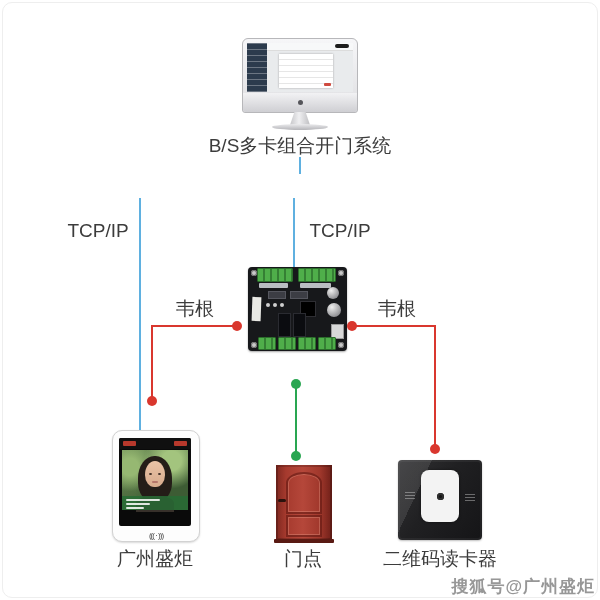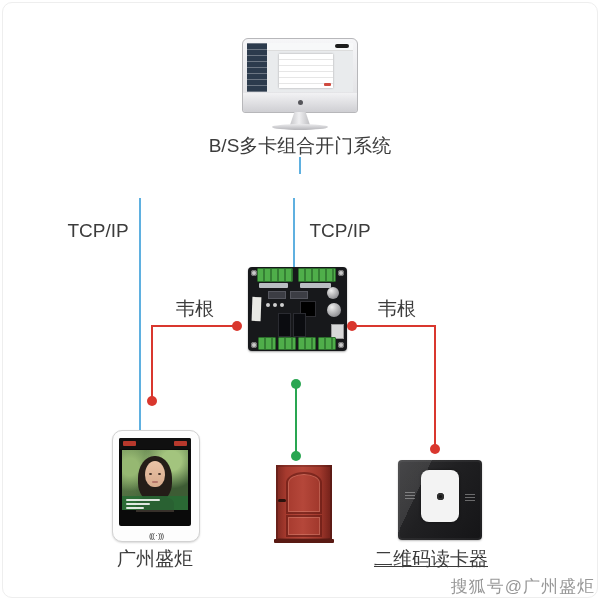--- a/index.html
+++ b/index.html
@@ -115,21 +115,21 @@
   .qr-panel{position:absolute;left:23px;top:10px;width:38px;height:52px;background:#f3f3f3;border-radius:8px;
             box-shadow:0 0 3px rgba(0,0,0,.5);}
   .qr-lens{position:absolute;left:16px;top:23px;width:7px;height:7px;border-radius:50%;background:#141414;
            box-shadow:inset 0 0 0 2px #2e2e2e;}
   .qr-text{position:absolute;width:10px;height:9px;
            background:repeating-linear-gradient(0deg,rgba(205,205,205,.45) 0 1px,transparent 1px 3px);}
   .qr-glare{position:absolute;inset:0;border-radius:4px;
             background:linear-gradient(115deg,rgba(255,255,255,.10) 0 28%,rgba(255,255,255,0) 28%);}
 
   
-  .watermark{top:575px;right:5px;font-size:17px;font-weight:normal;color:var(--watermark-color,#979797);
+  .watermark{top:575px;right:5px;font-size:17px;font-weight:bold;color:var(--watermark-color,#979797);
              letter-spacing:1px;text-shadow:1px 1px 0 #fff,-1px -1px 0 rgba(255,255,255,.8),0 1px 0 #fff;}
 </style>
 </head>
 <body>
 
 <div id="canvas">
   <div class="abs frame"></div>
 
 
   <div class="abs monitor">
@@ -241,16 +241,17 @@
   <div class="abs qr">
     <div class="qr-text" style="left:7px;top:30px;"></div>
     <div class="qr-text" style="right:7px;top:32px;"></div>
     <div class="qr-panel">
       <div class="qr-lens"></div>
     </div>
     <div class="qr-glare"></div>
   </div>
 
   <div class="abs lbl dev-label" style="left:95px;width:120px;">广州盛炬</div>
-  <div class="abs lbl dev-label" style="left:369px;width:124px;text-decoration:underline;">二维码读卡器</div>
+  <div class="abs lbl dev-label" style="left:253px;width:100px;">门点</div>
+  <div class="abs lbl dev-label" style="left:378px;width:124px;">二维码读卡器</div>
 
   <div class="abs watermark">搜狐号@广州盛炬</div>
 </div>
 
 </body></html>

